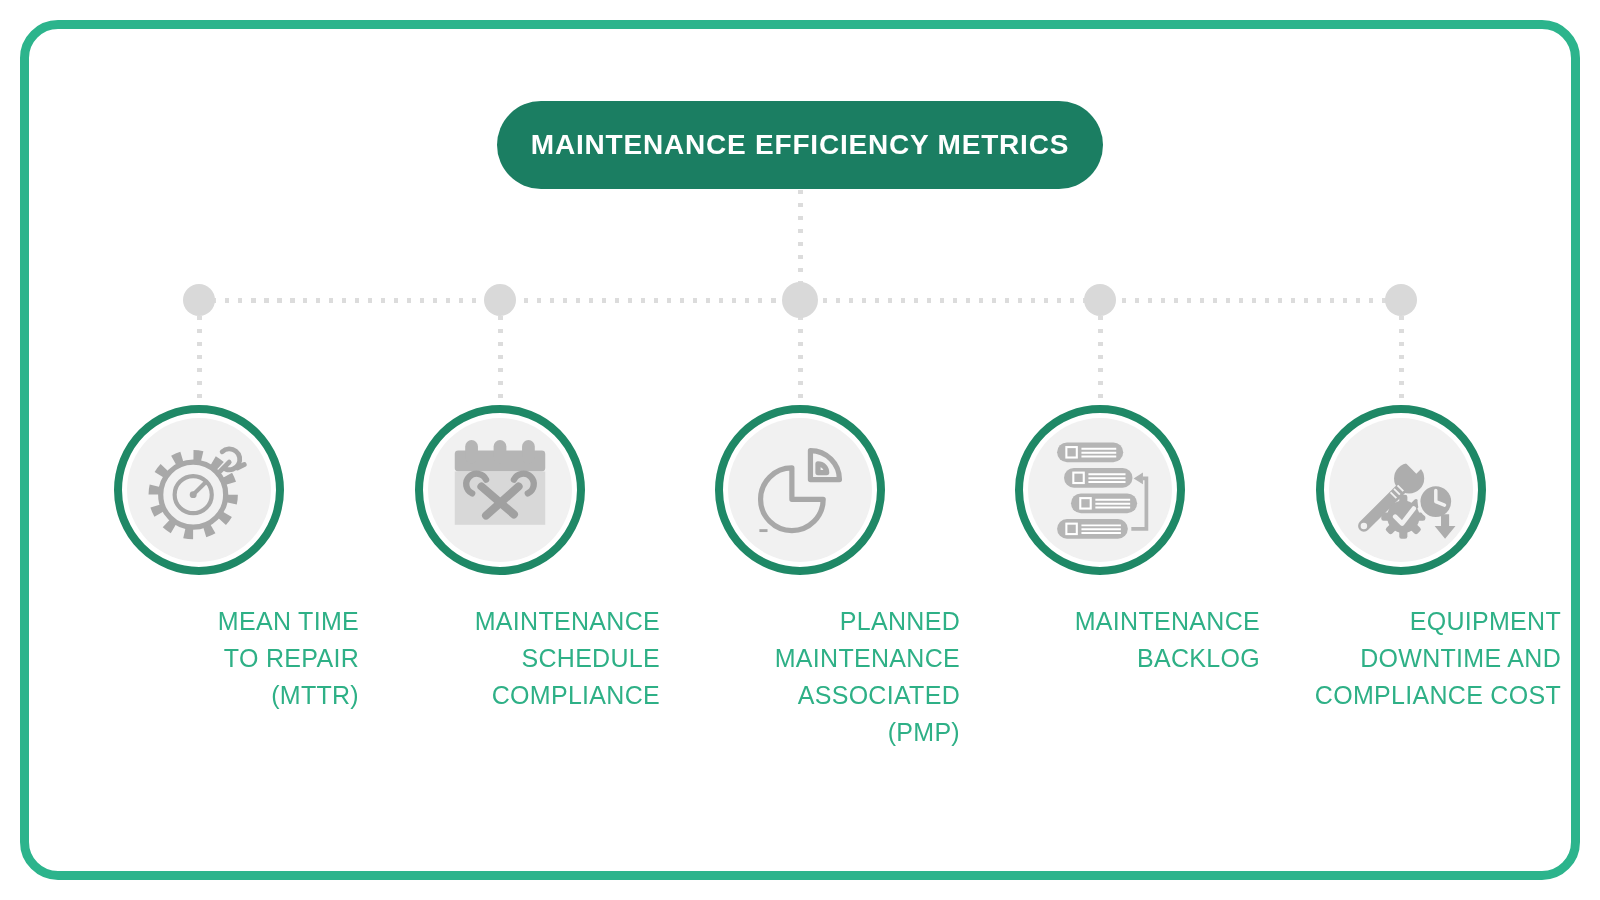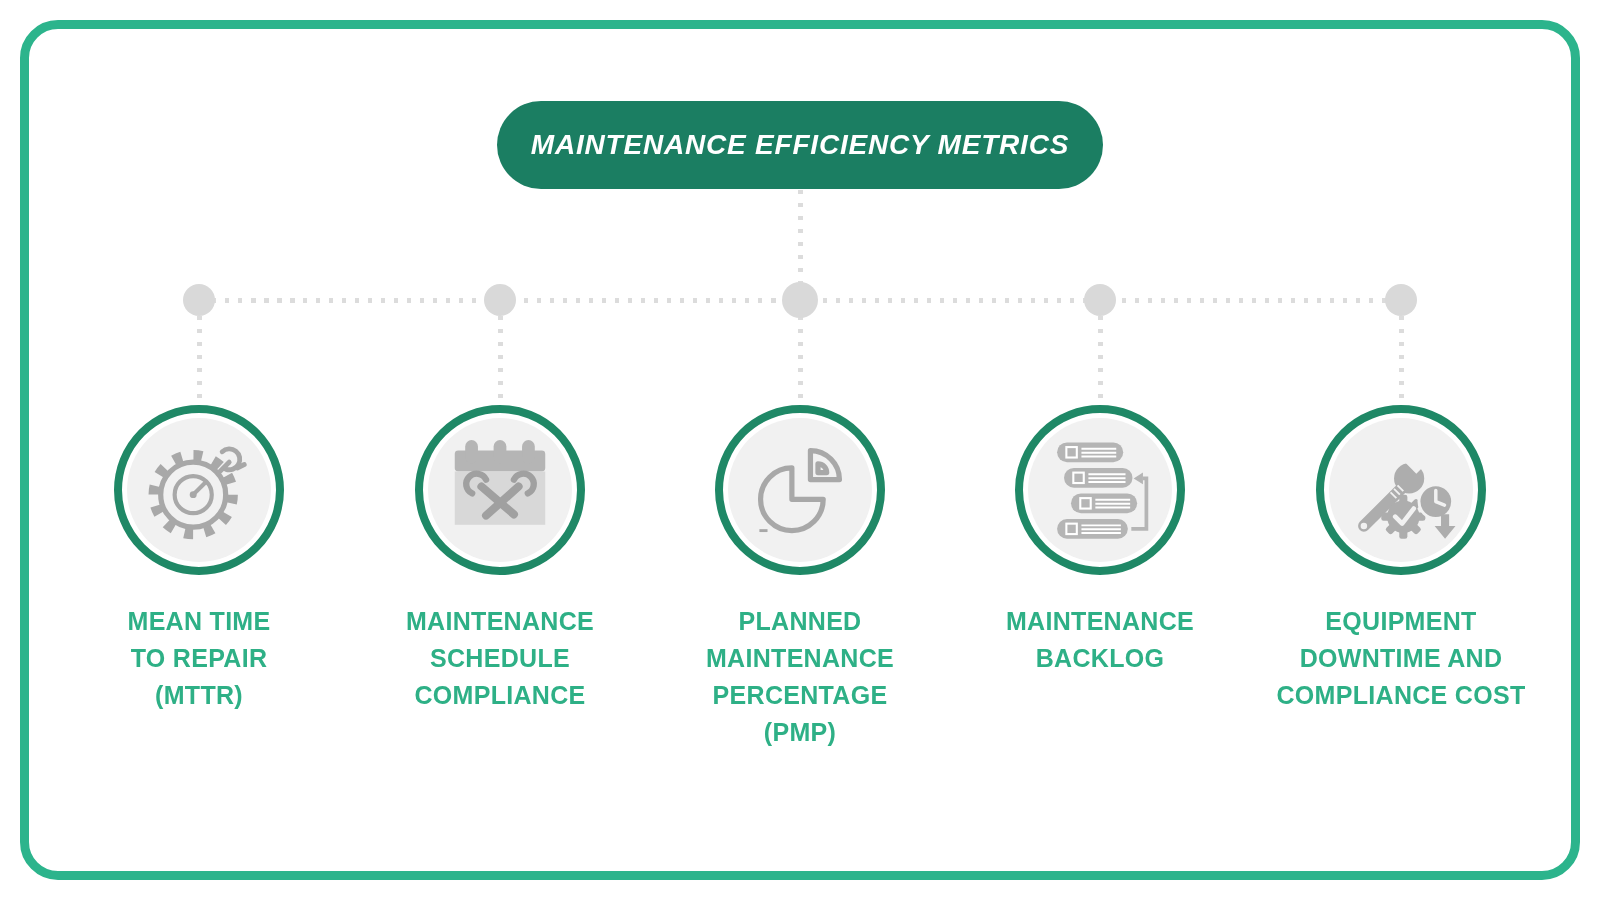--- a/index.html
+++ b/index.html
@@ -7,21 +7,21 @@
     position:relative;width:1600px;height:900px;background:#ffffff;overflow:hidden;
     font-family:"Liberation Sans", sans-serif;
   }
   .frame{
     position:absolute;left:20px;top:20px;right:20px;bottom:20px;
     border:9px solid #2cb48c;border-radius:38px;
   }
   .title-banner{
     position:absolute;left:497px;top:101px;width:606px;height:88px;
     background:#1b7e62;border-radius:44px;
-    display:flex;align-items:center;justify-content:center;font-style:italic;
+    display:flex;align-items:center;justify-content:center;
   }
   .title-banner span{
     color:#ffffff;font-size:28px;font-weight:bold;letter-spacing:0.8px;
   }
   .dot-h{
     position:absolute;height:5px;
     background-image:repeating-linear-gradient(90deg,#dcdcdc 0 4.5px,transparent 4.5px 13px);
     z-index:1;
   }
   .dot-v{
@@ -36,22 +36,22 @@
   .junction-dot.big{width:36px;height:36px;}
   .circle{
     position:absolute;top:405px;width:170px;height:170px;box-sizing:border-box;
     border:8px solid #1f8866;border-radius:50%;background:#ffffff;z-index:3;
   }
   .disc{
     position:absolute;left:5px;top:5px;right:5px;bottom:5px;border-radius:50%;
     background:#f1f1f1;display:flex;align-items:center;justify-content:center;
   }
   .node-label{
-    position:absolute;top:603px;width:320px;text-align:center;
-    color:#2eb086;font-size:25px;font-weight:bold;line-height:37px;
+    position:absolute;top:603px;width:320px;text-align:right;
+    color:#2eb086;font-size:25px;font-weight:normal;line-height:37px;
     letter-spacing:0.3px;white-space:pre-line;
   }
 </style>
 </head>
 <body>
 
 <div class="canvas">
 
   <div class="frame"></div>
 
@@ -181,21 +181,21 @@
   </div>
 
   <div class="node-label" style="left:39px;">MEAN TIME
 TO REPAIR
 (MTTR)</div>
   <div class="node-label" style="left:340px;">MAINTENANCE
 SCHEDULE
 COMPLIANCE</div>
   <div class="node-label" style="left:640px;">PLANNED
 MAINTENANCE
-PERCENTAGE
+ASSOCIATED
 (PMP)</div>
   <div class="node-label" style="left:940px;">MAINTENANCE
 BACKLOG</div>
   <div class="node-label" style="left:1241px;">EQUIPMENT
 DOWNTIME AND
 COMPLIANCE COST</div>
 
 </div>
 
 </body></html>

